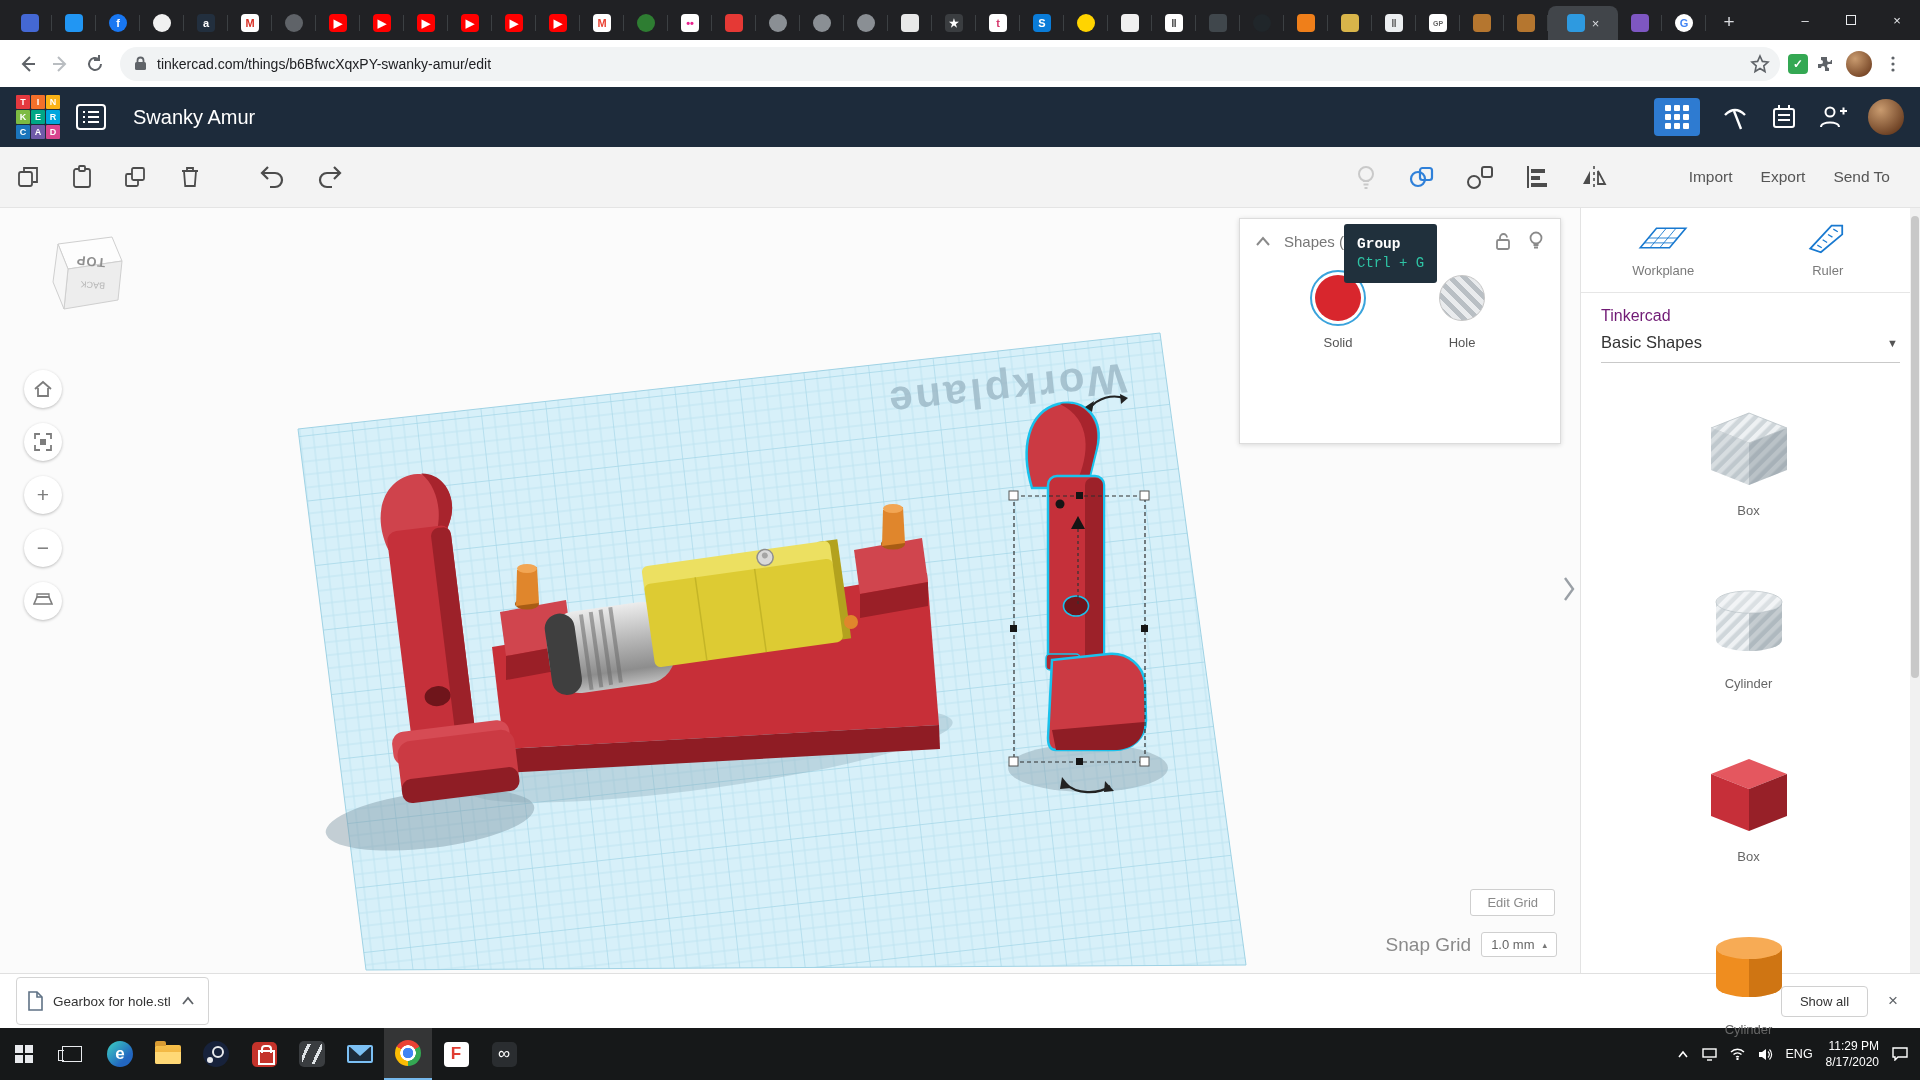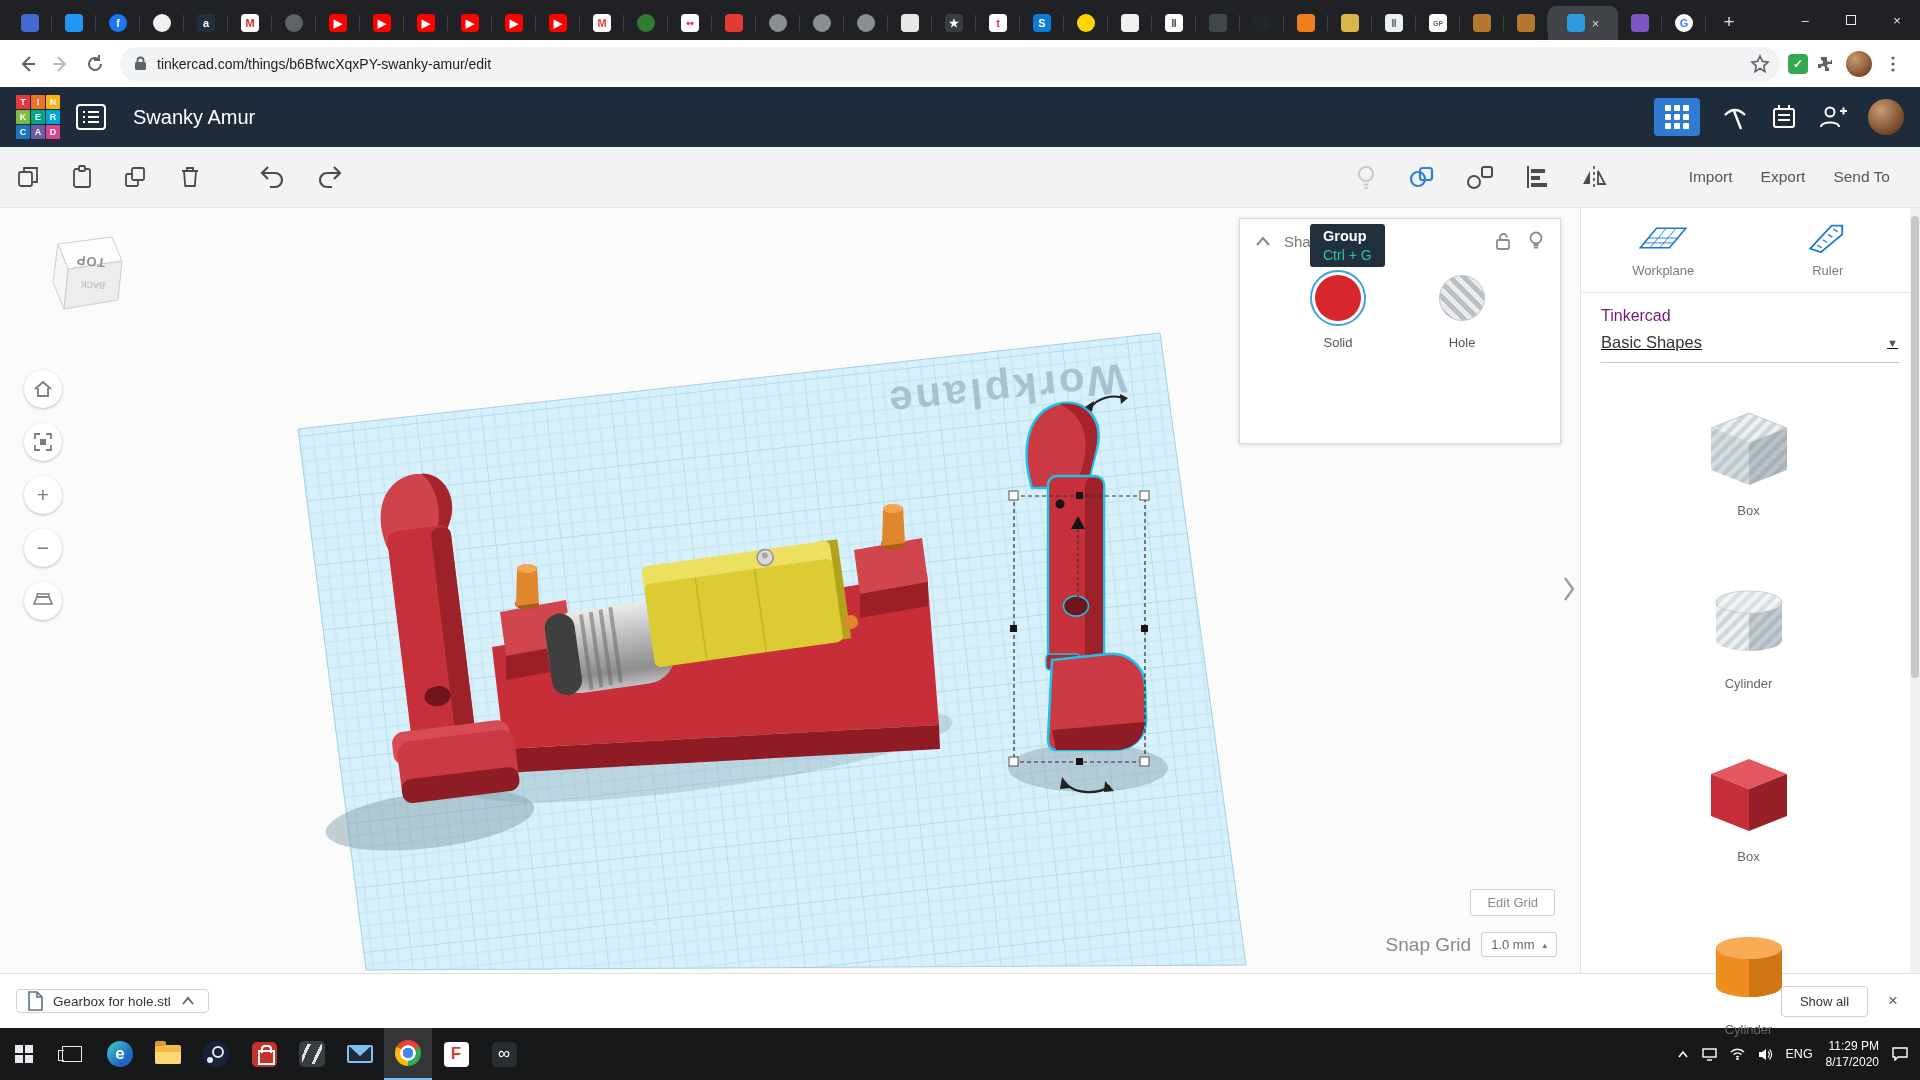--- a/index.html
+++ b/index.html
@@ -68,44 +68,44 @@
   .inspector { position:absolute; left:1239px; top:10px; width:322px; height:226px; background:#fff; border:1px solid #dcdcdc; box-shadow:0 1px 5px rgba(0,0,0,.14); z-index:20; }
   .insp-head { display:flex; align-items:center; padding:12px 16px 0 14px; }
   .insp-title { color:#777; font-size:15px; margin-left:12px; flex:1; }
   .insp-opts { display:flex; justify-content:space-around; padding:24px 36px 0 36px; }
   .opt { display:flex; flex-direction:column; align-items:center; gap:14px; cursor:pointer; }
   .circ-solid { width:46px; height:46px; border-radius:50%; background:#d8262d; outline:2px solid #3aa3dc; outline-offset:3px; }
   .circ-hole { width:46px; height:46px; border-radius:50%; border:1px solid #c6c6c6; background:repeating-linear-gradient(45deg,#e9ebed 0 5px,#b9bfc4 5px 10px); }
   .opt-label { color:#555; font-size:13px; }
 
   
-  .tooltip { position:absolute; left:1310px; top:16px; background:#20303c; border-radius:3px; padding:4px 13px; z-index:30; }
+  .tooltip { position:absolute; left:1344px; top:16px; background:#20303c; border-radius:3px; padding:12px 13px; z-index:30;font-family:Liberation Mono, monospace; }
   .tt-title { color:#fff; font-size:14.5px; font-weight:bold; }
   .tt-short { color:#2ec4a5; font-size:14px; margin-top:3px; }
 
   
   .sidebar { position:absolute; right:0; top:0; width:340px; height:765px; background:#fff; border-left:1px solid #e3e3e3; }
   .sb-top { display:flex; padding:14px 10px 10px 0; }
   .sb-topitem { width:50%; display:flex; flex-direction:column; align-items:center; gap:9px; cursor:pointer; }
   .sb-toplabel { color:#7a7a7a; font-size:13px; }
   .sb-div { height:1px; background:#e6e6e6; margin:4px 0 0 0; }
   .sb-drop { padding:14px 20px 0 20px; }
   .sb-brand { color:#701a75; font-size:16px; }
-  .sb-selrow { display:flex; align-items:center; justify-content:space-between; padding:8px 2px 10px 0; border-bottom:1px solid #c9c9c9; cursor:pointer;text-decoration:underline; }
+  .sb-selrow { display:flex; align-items:center; justify-content:space-between; padding:8px 2px 10px 0; border-bottom:1px solid #c9c9c9; cursor:pointer; }
   .sb-cat { color:#333; font-size:16.5px; }
   .sb-caret { color:#555; font-size:11px; }
   .tiles { display:grid; grid-template-columns:1fr; padding:46px 18px 0 14px; row-gap:64px; justify-items:center; }
   .tile { display:flex; flex-direction:column; align-items:center; gap:12px; cursor:pointer; }
   .tile-label { color:#666; font-size:13px; }
   .sb-scroll { position:absolute; right:0; top:0; width:10px; height:100%; background:#f1f1f1; }
   .sb-thumb { position:absolute; right:1px; top:8px; width:8px; height:462px; background:#c8c8c8; border-radius:4px; }
 
   
   .dlbar { height:55px; background:#fff; border-top:1px solid #e0e0e0; display:flex; align-items:center; padding:0 16px; }
-  .dlchip { display:flex; align-items:center; gap:10px; border:1px solid #d4d4d4; border-radius:4px; height:24px; padding:0 13px 0 10px; cursor:pointer; }
+  .dlchip { display:flex; align-items:center; gap:10px; border:1px solid #d4d4d4; border-radius:4px; height:48px; padding:0 13px 0 10px; cursor:pointer; }
   .dlname { font-size:13.5px; color:#333; }
   .showall { margin-left:auto; border:1px solid #d0d0d0; border-radius:4px; background:#fff; color:#333; font-size:13px; padding:7px 18px; cursor:pointer; }
   .dlclose { color:#5f6368; font-size:17px; padding:0 6px 0 20px; cursor:pointer; }
 
   
   .taskbar { height:52px; background:#161819; display:flex; align-items:stretch; color:#fff; }
   .tb-start { width:48px; display:flex; align-items:center; justify-content:center; cursor:pointer; }
   .winlogo { display:grid; grid-template-columns:8px 8px; grid-auto-rows:8px; gap:1.5px; }
   .winlogo i { background:#e8eaed; }
   .tb-search { width:420px; background:#fff; display:flex; align-items:center; gap:12px; padding:0 14px; cursor:text; }

